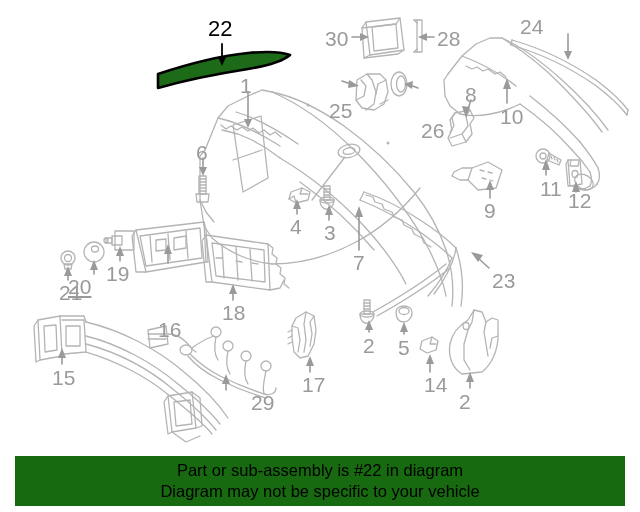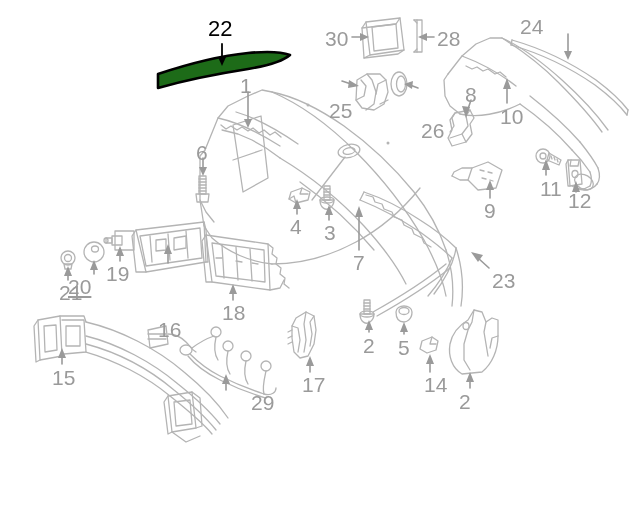--- a/index.html
+++ b/index.html
@@ -447,14 +447,18 @@
   <div class="callout-label" style="left:68px; top:276px;text-decoration:underline;">20</div>
   <div class="callout-label" style="left:222px; top:302px;">18</div>
   <div class="callout-label" style="left:363px; top:335px;">2</div>
   <div class="callout-label" style="left:398px; top:337px;">5</div>
   <div class="callout-label" style="left:52px; top:367px;">15</div>
   <div class="callout-label" style="left:302px; top:374px;">17</div>
   <div class="callout-label" style="left:424px; top:374px;">14</div>
   <div class="callout-label" style="left:459px; top:391px;">2</div>
   <div class="callout-label" style="left:215px; top:392px;margin-left:36px;">29</div>
 
+  <div id="notice-banner">
+    <span>Part or sub-assembly is #22 in diagram</span>
+    <span>Diagram may not be specific to your vehicle</span>
+  </div>
 
 </div>
 
 </body></html>

